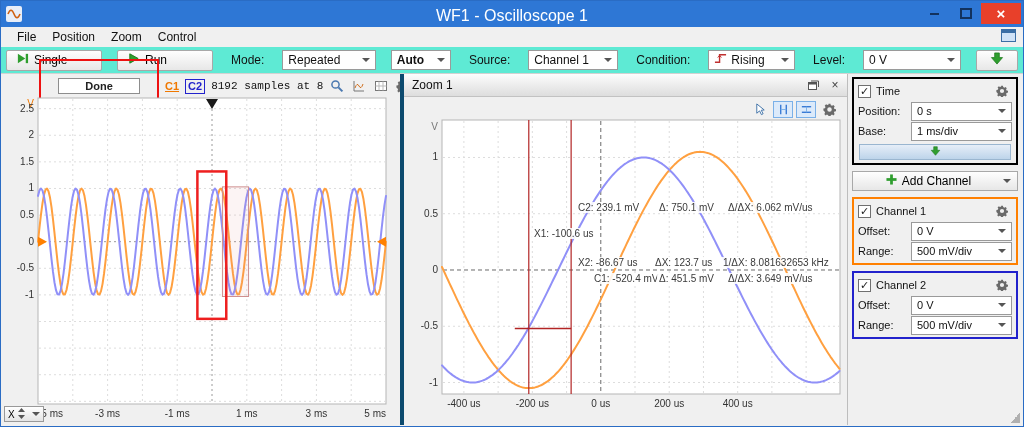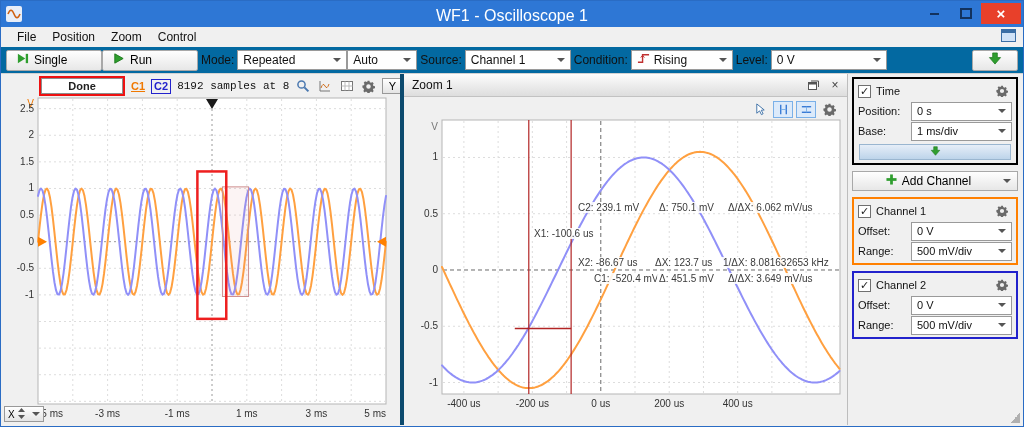--- a/index.html
+++ b/index.html
@@ -10,35 +10,35 @@
   .titlebar .title{position:absolute;left:0;right:0;top:6px;text-align:center;color:#ffffff;font-size:16px;}
   .app-icon{position:absolute;left:5px;top:5px;}
   .win-btns{position:absolute;right:2px;top:2px;display:flex;height:21px;}
   .win-btn{width:31px;display:flex;align-items:center;justify-content:center;cursor:default;}
   .win-btn.close{width:40px;background:#e8402a;color:#fff;font-size:15px;font-weight:bold;}
   
   .menubar{position:absolute;left:0;top:26px;right:0;height:20px;background:#f0f0f0;display:flex;align-items:center;padding-left:8px;}
   .menu-item{padding:2px 8px;}
   .dock-icon{position:absolute;right:6px;top:28px;width:16px;height:14px;}
   
-  .toolbar{position:absolute;left:0;top:46px;right:0;height:26px;background:#0369a1;border-bottom:1px solid #d2d2d2;
-           display:flex;align-items:center;padding:0 5px;gap:0;}
+  .toolbar{position:absolute;left:0;top:46px;right:0;height:26px;background:#5eead4;border-bottom:1px solid #d2d2d2;
+           display:flex;align-items:center;padding:0 5px;gap:15px;}
   .tb-btn{height:21px;border:1px solid #a8a8a8;background:linear-gradient(#fefefe,#e7e7e7);
           display:flex;align-items:center;gap:5px;padding:0 9px;font-size:12px;border-radius:2px;}
   .label{margin:0 3px;white-space:nowrap;}
   .combo{height:20px;border:1px solid #9a9a9a;background:#fff;display:flex;align-items:center;gap:4px;
          padding:0 5px;font-size:12px;box-sizing:border-box;}
   .caret{margin-left:auto;width:0;height:0;border-left:4px solid transparent;border-right:4px solid transparent;border-top:4px solid #555;}
   
   #scope-panel{position:absolute;left:1px;top:73px;width:398px;bottom:1px;background:#f0f0f0;}
   #zoom-panel{position:absolute;left:399px;top:73px;width:447px;bottom:1px;background:#f0f0f0;border-left:4px solid #0c4a6e;}
   #sidebar{position:absolute;left:846px;top:73px;right:1px;bottom:1px;background:#f0f0f0;border-left:1px solid #bdbdbd;padding:3px 4px;box-sizing:border-box;}
   
   .scope-header{height:22px;display:flex;align-items:center;gap:6px;padding:1px 3px;}
-  .done-annot{margin-left:34px;border:2px solid #ee1111;padding:0;}
+  .done-annot{margin-left:34px;border:2px solid #ee1111;padding:17px;}
   .done-btn{width:80px;height:14px;background:#fff;border:1px solid #8d8d8d;font-size:11px;font-weight:bold;
             display:flex;align-items:center;justify-content:center;color:#222;}
   .c1-label{color:#f07800;font-weight:bold;font-size:11px;text-decoration:underline;}
   .c2-label{color:#2222cc;font-weight:bold;font-size:11px;border:1px solid #2222cc;padding:0 2px;line-height:13px;}
   .samples{font-size:11px;white-space:nowrap;font-family:Liberation Mono, monospace;}
   .mini-btn{width:19px;height:17px;border:1px solid transparent;background:transparent;display:flex;align-items:center;justify-content:center;padding:0;}
   .y-btn{margin-left:auto;margin-right:4px;width:20px;height:16px;border:1px solid #999;background:linear-gradient(#fff,#e4e4e4);
          font-size:11px;display:flex;align-items:center;justify-content:center;}
   #scope-svg{position:absolute;left:0;top:22px;}
   .x-btn{position:absolute;left:2px;bottom:3px;width:40px;height:16px;border:1px solid #999;background:linear-gradient(#fff,#e4e4e4);
@@ -121,21 +121,21 @@
       <span><svg width="13" height="13" viewBox="0 0 14 14">
             <polygon points="3,2 12,7 3,12" fill="#2f9e2f" stroke="#1c7a1c"></polygon>
           </svg></span>
       <span>Run</span>
     </button>
     <span class="label">Mode:</span>
     <div class="combo" style="width:110px;">
       <span>Repeated</span>
         <span class="caret"></span>
     </div>
-    <div class="combo" style="width:70px;">
+    <div class="combo" style="width:70px;font-weight:bold;">
       <span>Auto</span>
         <span class="caret"></span>
     </div>
     <span class="label">Source:</span>
     <div class="combo" style="width:106px;">
       <span>Channel 1</span>
         <span class="caret"></span>
     </div>
     <span class="label">Condition:</span>
     <div class="combo" style="width:102px;">

